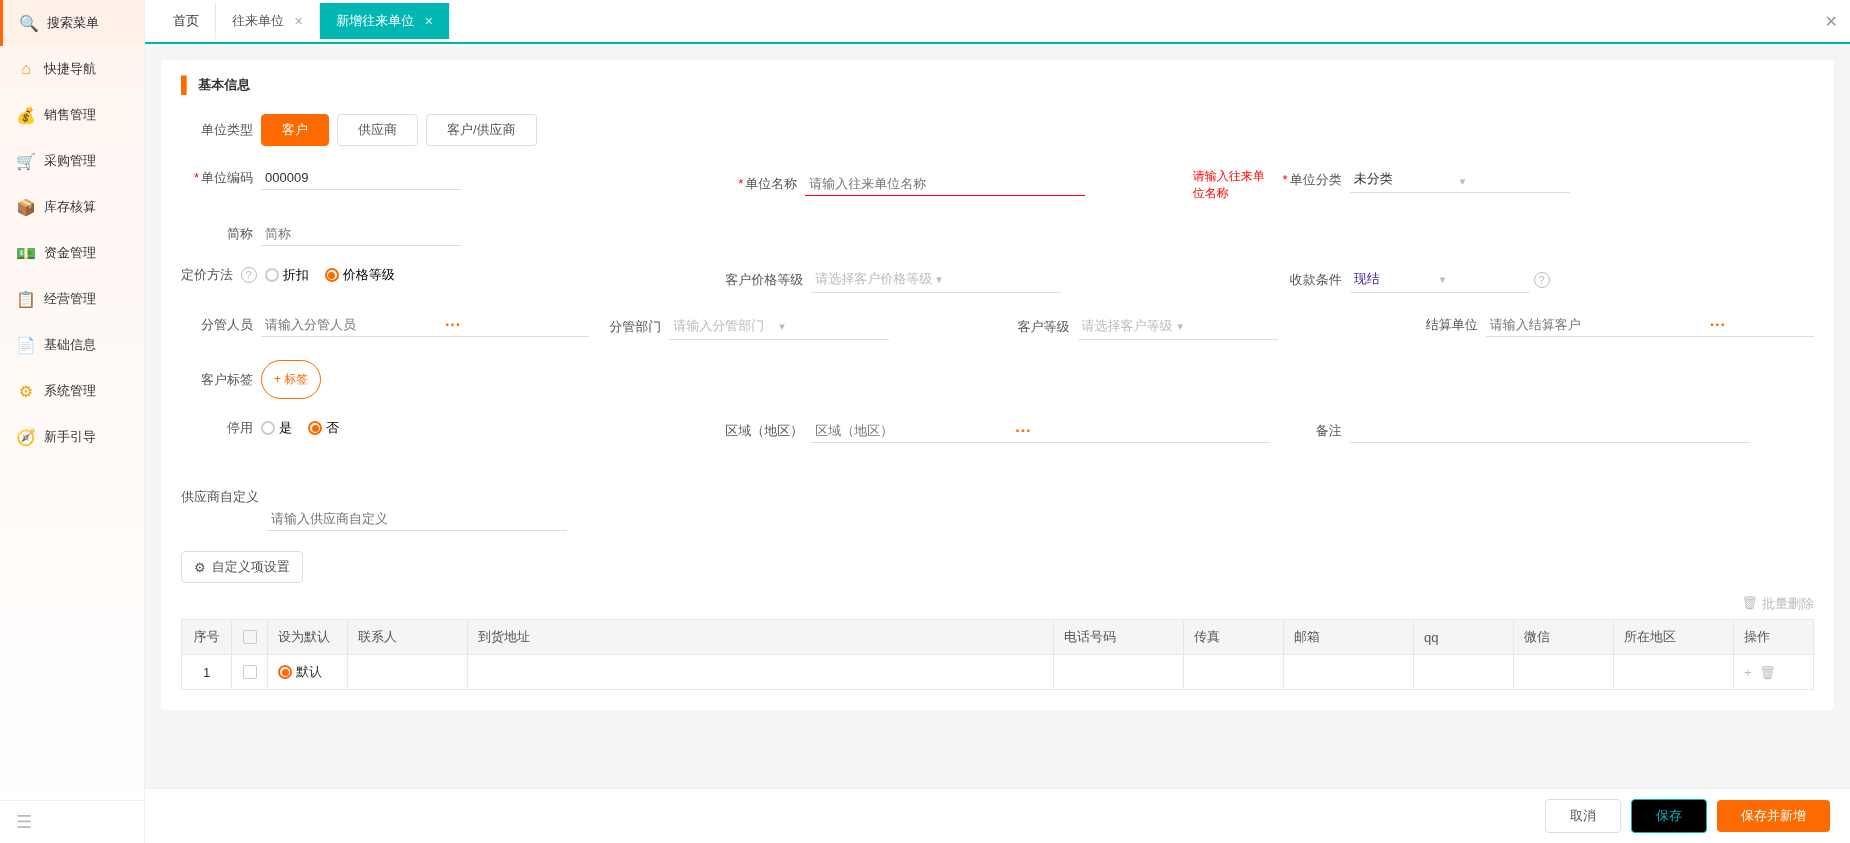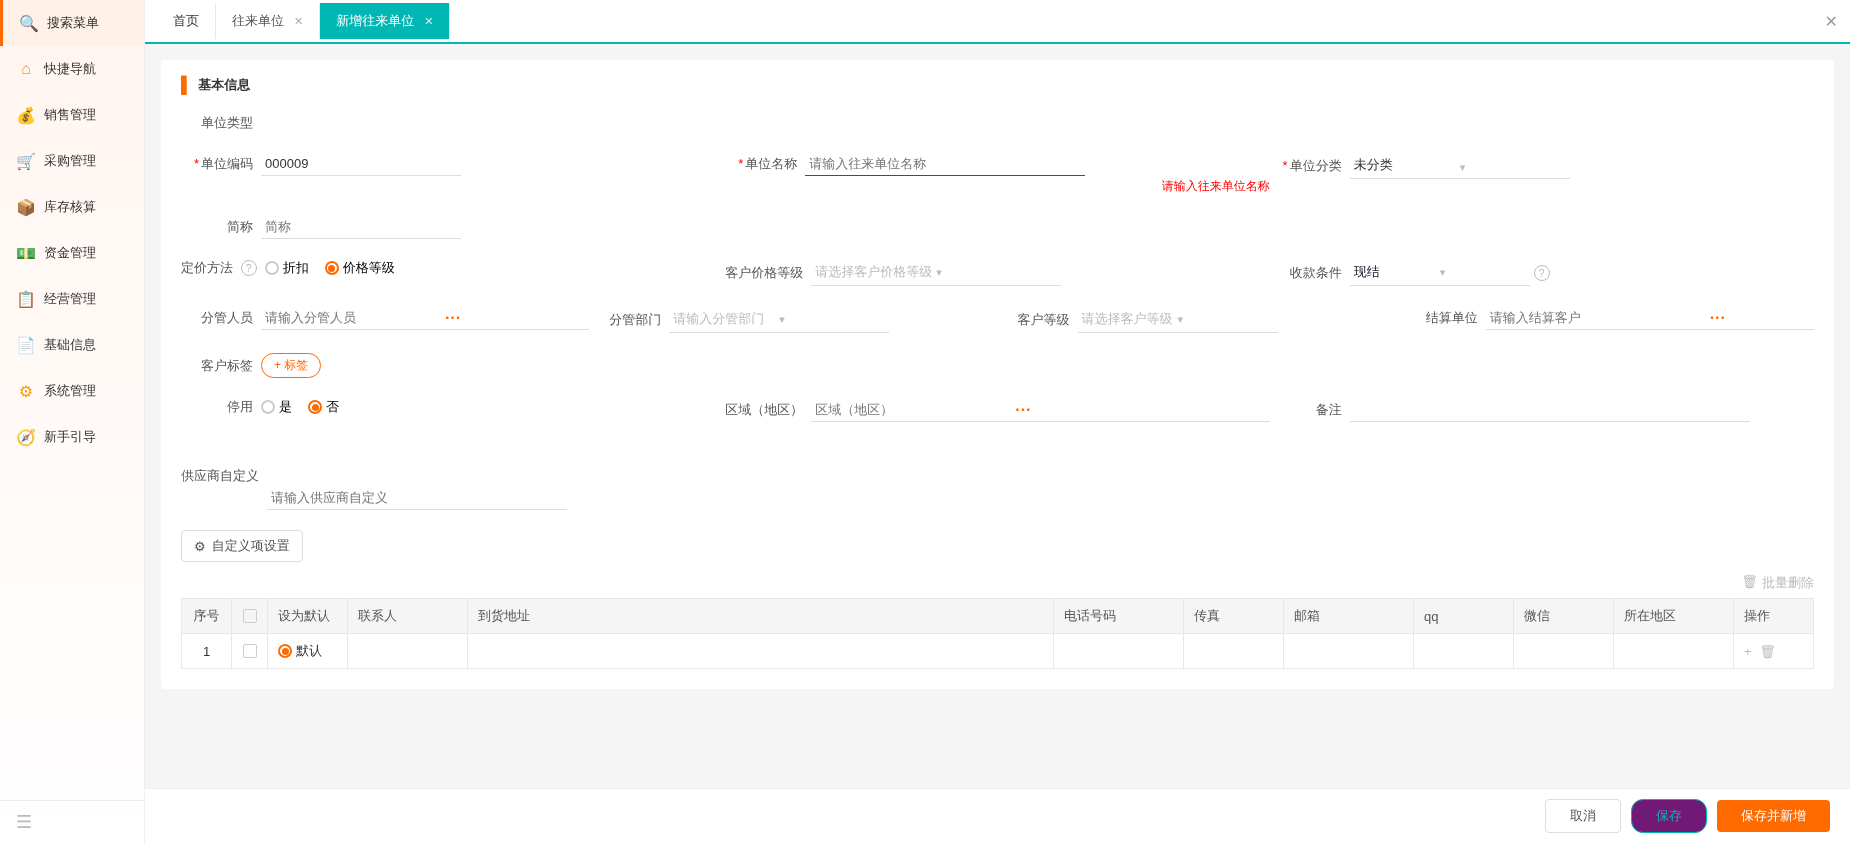--- a/index.html
+++ b/index.html
@@ -204,21 +204,21 @@
       width: 7px; height: 7px;
       background: #ff6a00;
       border-radius: 50%;
     }
 
     
     .tag-btn {
       border: 1px solid #ff6a00;
       color: #ff6a00;
       border-radius: 20px;
-      padding: 3px 12px;
+      padding: 10px 12px;
       cursor: pointer;
       background: #fff;
       font-size: 12px;
     }
 
     
     .more-btn {
       color: #ff6a00;
       cursor: pointer;
       padding: 0 4px;
@@ -296,22 +296,22 @@
       padding: 7px 24px;
       border: 1px solid #ddd;
       border-radius: 4px;
       background: #fff;
       color: #555;
       cursor: pointer;
     }
     .btn-save {
       padding: 7px 24px;
       border: 1px solid #00b7b3;
-      border-radius: 12px;
-      background: #701a75;
+      border-radius: 4px;
+      background: #000000;
       color: #00b7b3;
       cursor: pointer;
     }
     .btn-save-new {
       padding: 7px 24px;
       border: none;
       border-radius: 4px;
       background: #ff6a00;
       color: #fff;
       cursor: pointer;
@@ -412,31 +412,36 @@
     <div class="form-card">
 
       <div class="section-title">
         <span class="icon-mark">▌</span>
         <span>基本信息</span>
       </div>
 
       <div class="form-row">
         <div class="form-group" style="flex:none; ">
           <span class="form-label">单位类型</span>
+          <div class="type-btn-group">
+            <button class="type-btn active">客户</button>
+            <button class="type-btn">供应商</button>
+            <button class="type-btn">客户/供应商</button>
+          </div>
         </div>
       </div>
 
       <div class="form-row">
         <div class="form-group">
           <span class="form-label">
             <span class="required-star">*</span><span>单位编码</span>
           </span>
           <input class="form-control" type="text" value="000009" style="max-width: 200px;">
         </div>
-        <div class="form-group" style="flex-direction:column; align-items:flex-end;">
+        <div class="form-group" style="align-items:center;">
           <div style="display:flex;align-items:center;width:100%;">
             <span class="form-label">
               <span class="required-star">*</span><span>单位名称</span>
             </span>
             <input class="form-control error-border" type="text" style="max-width: 280px;" placeholder="请输入往来单位名称">
           </div>
           <div style="padding-left:80px;">
             <span class="error-msg">请输入往来单位名称</span>
           </div>
         </div>
@@ -478,21 +483,21 @@
         <div class="form-group">
           <span class="form-label">客户价格等级</span>
           <div class="form-select-wrap" style="max-width:250px;">
             <span>请选择客户价格等级</span>
             <span class="caret">▾</span>
           </div>
         </div>
         <div class="form-group">
           <span class="form-label">收款条件</span>
           <div class="form-select-wrap" style="max-width:180px;">
-            <span style="color:#0f172a;">现结</span>
+            <span style="color:#4c1d95;">现结</span>
             <span class="caret">▾</span>
           </div>
           <span class="help-icon">?</span>
         </div>
       </div>
 
       <div class="form-row">
         <div class="form-group">
           <span class="form-label">分管人员</span>
           <div class="input-with-more">

